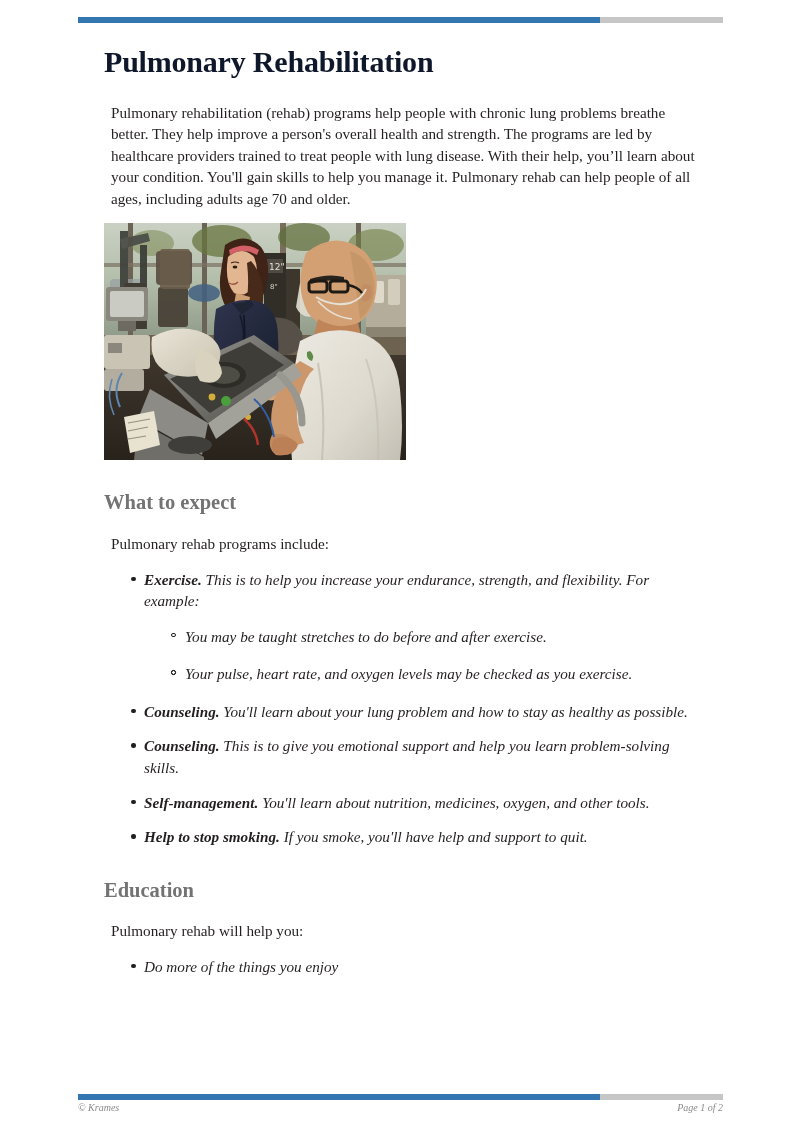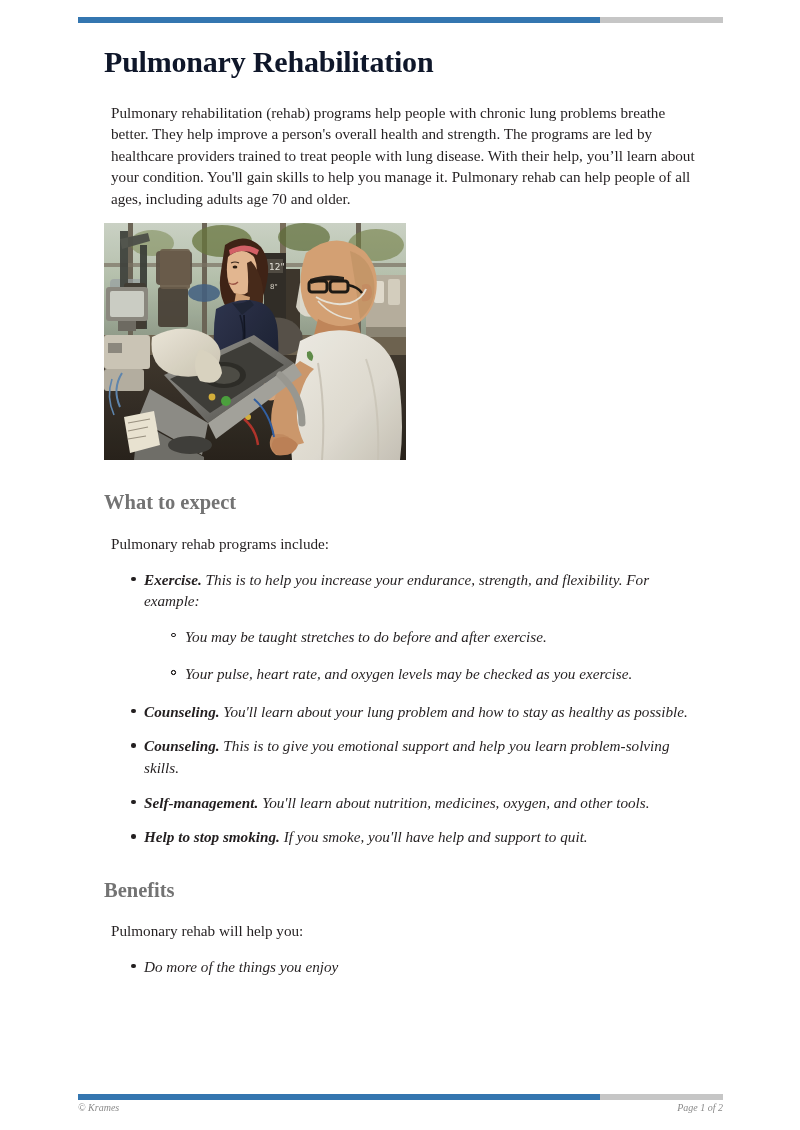--- a/index.html
+++ b/index.html
@@ -398,21 +398,21 @@
       <span class="bullet-disc"></span>
       <b>Self-management.</b><span> You'll learn about nutrition, medicines, oxygen, and other tools.</span>
     </li>
 
     <li>
       <span class="bullet-disc"></span>
       <b>Help to stop smoking.</b><span> If you smoke, you'll have help and support to quit.</span>
     </li>
   </ul>
 
-  <h2 class="section-title">Benefits</h2>
+  <h2 class="section-title">Education</h2>
   <p class="body-text">Pulmonary rehab will help you:</p>
 
   <ul class="level1">
     <li>
       <span class="bullet-disc"></span>
       <span>Do more of the things you enjoy</span>
     </li>
   </ul>
 
 </div>

